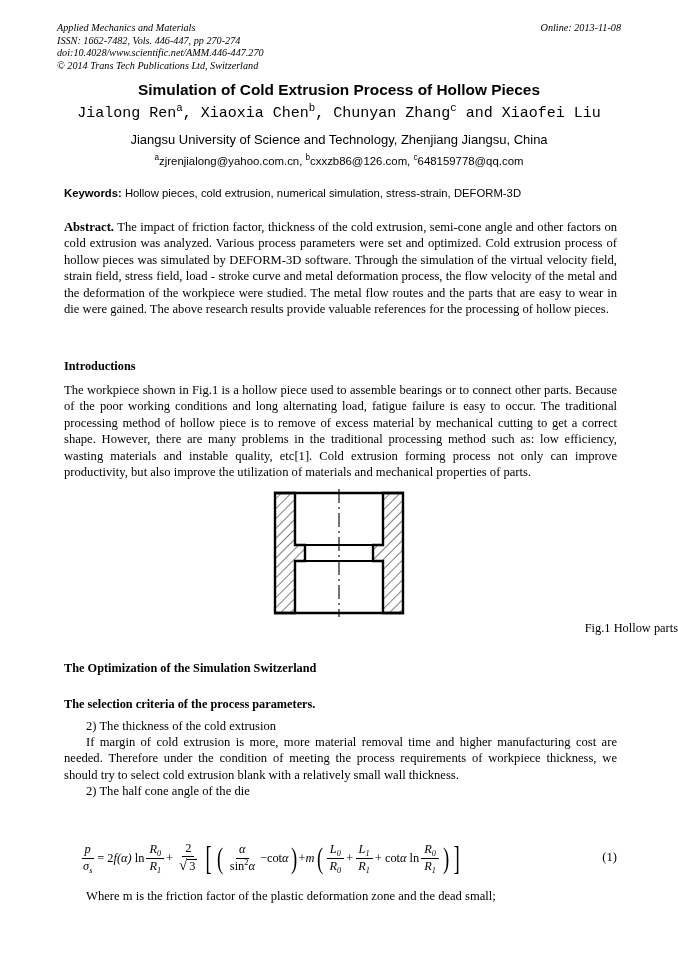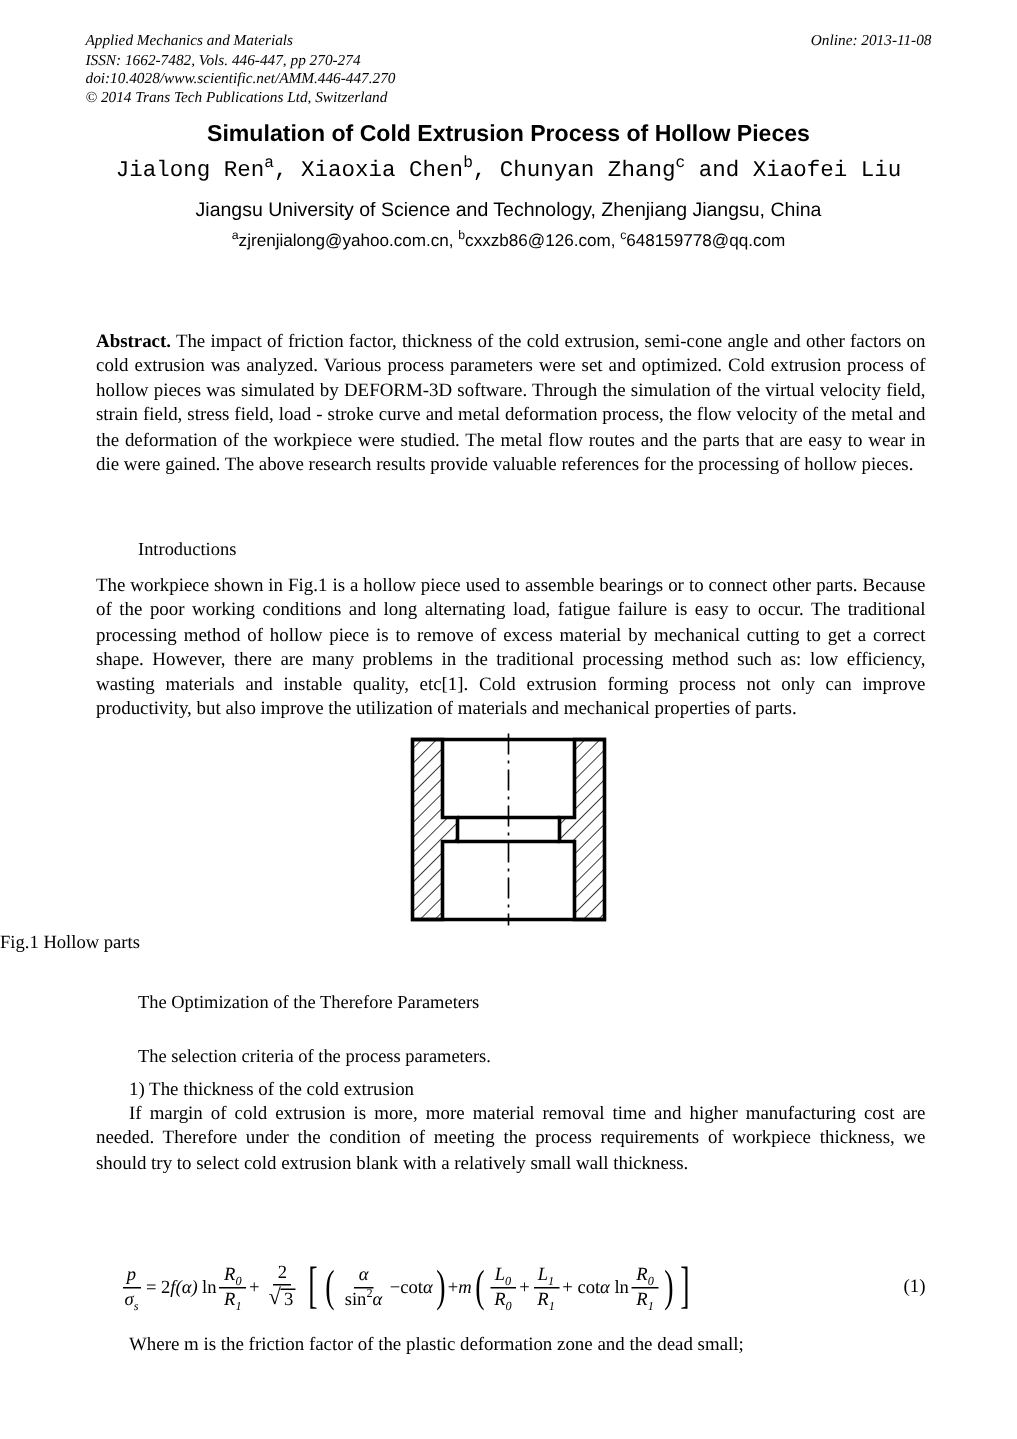--- a/index.html
+++ b/index.html
@@ -121,24 +121,23 @@
   }
   .abstract .lead {
     font-weight: bold;
   }
 
   
   .h-section {
     position: absolute;
     left: 64px;
     width: 553px;
-    font-weight: normal;
+    font-weight: bold;
     font-size: 12.3px;
     line-height: 16px;
-    margin-left: 28px;
   }
   .para {
     position: absolute;
     left: 64px;
     width: 553px;
     font-size: 12.6px;
     line-height: 16.4px;
     text-align: justify;
   }
 
@@ -167,21 +166,21 @@
   }
   .figure svg {
     display: block;
     margin: 0 auto;
   }
   .fig-caption {
     position: absolute;
     left: 0;
     top: 620px;
     width: 678px;
-    text-align: left;
+    text-align: right;
     font-size: 12.4px;
     line-height: 16px;
   }
 
   
   .mathi {
     font-family: "Liberation Serif", "DejaVu Serif", serif;
     font-style: italic;
   }
 
@@ -282,20 +281,23 @@
   <div class="authors">
     <span>Jialong Ren</span><sup>a</sup><span>, Xiaoxia Chen</span><sup>b</sup><span>, Chunyan Zhang</span><sup>c</sup><span> and Xiaofei Liu</span>
   </div>
 
   <div class="affiliation">Jiangsu University of Science and Technology, Zhenjiang Jiangsu, China</div>
 
   <div class="emails">
     <sup>a</sup><span>zjrenjialong@yahoo.com.cn, </span><sup>b</sup><span>cxxzb86@126.com, </span><sup>c</sup><span>648159778@qq.com</span>
   </div>
 
+  <div class="keywords">
+    <span class="lead">Keywords:</span><span> Hollow pieces, cold extrusion, numerical simulation, stress-strain, DEFORM-3D</span>
+  </div>
 
   <div class="abstract">
     <span class="lead">Abstract.</span><span> The impact of friction factor, thickness of the cold extrusion, semi-cone angle and other factors on cold extrusion was analyzed. Various process parameters were set and optimized. Cold extrusion process of hollow pieces was simulated by DEFORM-3D software. Through the simulation of the virtual velocity field, strain field, stress field, load - stroke curve and metal deformation process, the flow velocity of the metal and the deformation of the workpiece were studied. The metal flow routes and the parts that are easy to wear in die were gained. The above research results provide valuable references for the processing of hollow pieces.</span>
   </div>
 
   <div class="h-section" id="intro-heading">Introductions</div>
   <div class="para" id="intro-body">The workpiece shown in Fig.1 is a hollow piece used to assemble bearings or to connect other parts. Because of the poor working conditions and long alternating load, fatigue failure is easy to occur. The traditional processing method of hollow piece is to remove of excess material by mechanical cutting to get a correct shape. However, there are many problems in the traditional processing method such as: low efficiency, wasting materials and instable quality, etc[1]. Cold extrusion forming process not only can improve productivity, but also improve the utilization of materials and mechanical properties of parts.</div>
 
   <div class="figure">
     <svg width="140" height="140" viewBox="0 0 140 140" xmlns="http://www.w3.org/2000/svg">
@@ -313,26 +315,27 @@
       <line x1="5" y1="128" x2="135" y2="128" stroke="#000" stroke-width="2.4"></line>
 
       <line x1="36" y1="60" x2="104" y2="60" stroke="#000" stroke-width="2.2"></line>
       <line x1="36" y1="76" x2="104" y2="76" stroke="#000" stroke-width="2.2"></line>
 
       <line x1="70" y1="4" x2="70" y2="132" stroke="#000" stroke-width="1.1" stroke-dasharray="14,4,2,4"></line>
     </svg>
   </div>
   <div class="fig-caption">Fig.1  Hollow parts</div>
 
-  <div class="h-section" id="opt-heading">The Optimization of the Therefore Parameters</div>
+  <div class="h-section" id="opt-heading">The Optimization of the Simulation Switzerland</div>
   <div class="h-section" id="sel-heading">The selection criteria of the process parameters.</div>
 
-  <div class="para indent-line" id="item1">1) The thickness of the cold extrusion</div>
+  <div class="para indent-line" id="item1">2) The thickness of the cold extrusion</div>
   <div class="para indent-line" id="item1-body">If margin of cold extrusion is more, more material removal time and higher manufacturing cost are needed. Therefore under the condition of meeting the process requirements of workpiece thickness, we should try to select cold extrusion blank with a relatively small wall thickness.</div>
 
+  <div class="para indent-line" id="item2">2) The half cone angle of the die</div>
 
   <div class="equation-block">
     <div class="eq">
 
       <span class="frac">
         <span class="num it">p</span>
         <span class="den it"><span>σ</span><span class="sub">s</span></span>
       </span>
 
       <span>=</span>

